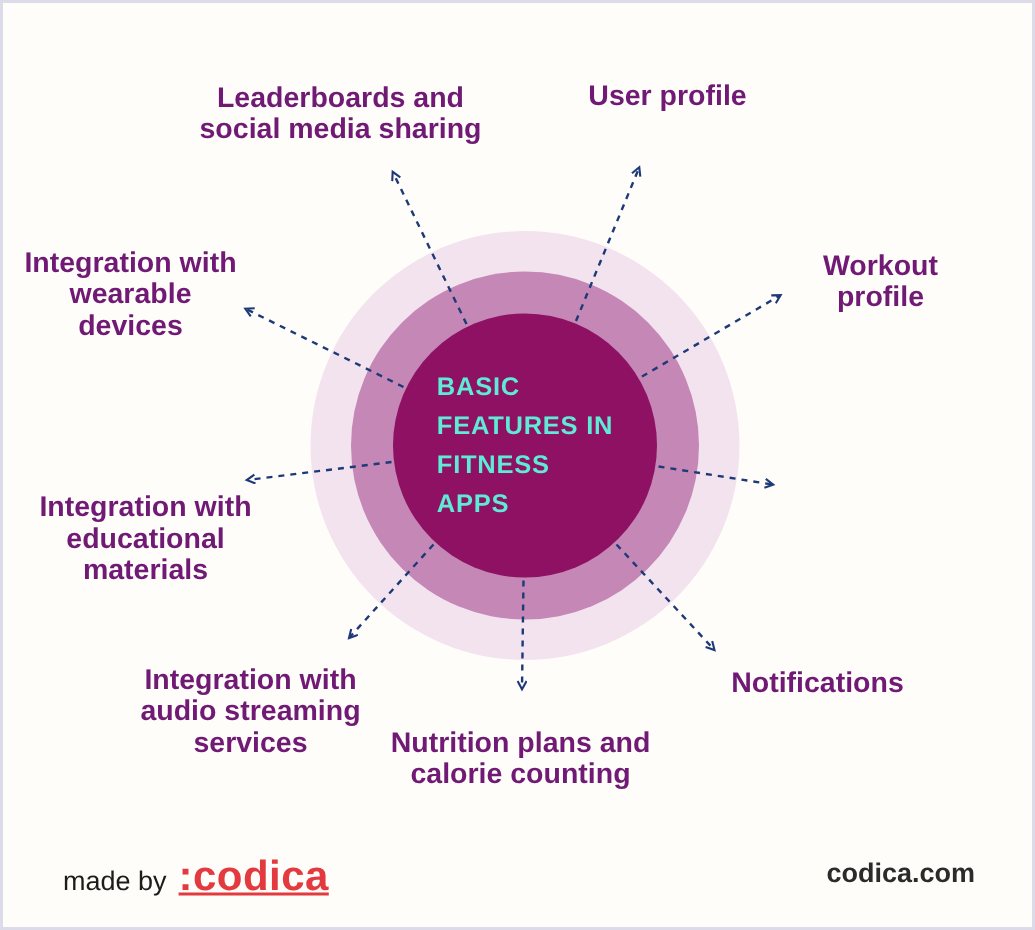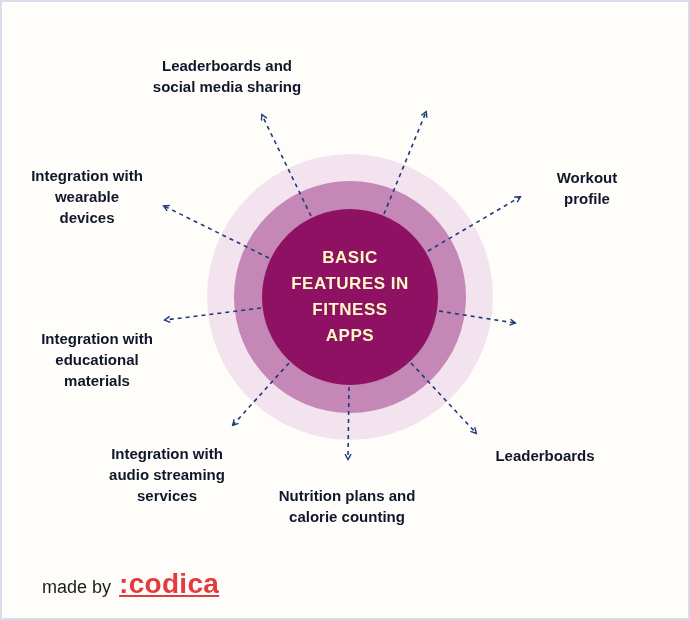--- a/index.html
+++ b/index.html
@@ -33,39 +33,39 @@
   }
   .ring.inner {
     left: 260px; top: 207px;
     width: 176px; height: 176px;
     background: #8e1164;
     display: flex;
     align-items: center;
     justify-content: center;
   }
   .center-text {
-    color: #fef9c3;
+    color: #5eead4;
     font-size: 17px;
     font-weight: bold;
     line-height: 26px;
     letter-spacing: 0.5px;
-    text-align: center;
+    text-align: left;
     white-space: pre-line;
   }
   .arrows-layer {
     position: absolute;
     left: 0; top: 0;
     width: 690px; height: 620px;
     pointer-events: none;
   }
   .node {
     position: absolute;
     transform: translateX(-50%);
-    color: #0f172a;
-    font-size: 15px;
+    color: #701a75;
+    font-size: 19px;
     font-weight: bold;
     line-height: 21px;
     text-align: center;
     white-space: pre-line;
   }
   .footer-left {
     position: absolute;
     left: 40px; top: 566px;
     font-size: 18px;
     color: #1c1c1c;
@@ -114,25 +114,26 @@
       <line x1="437" y1="309" x2="513" y2="321" marker-end="url(#ah)"></line>
       <line x1="409" y1="361" x2="474" y2="431" marker-end="url(#ah)"></line>
       <line x1="347" y1="385" x2="346" y2="457" marker-end="url(#ah)"></line>
       <line x1="287" y1="361" x2="231" y2="423" marker-end="url(#ah)"></line>
       <line x1="259" y1="306" x2="163" y2="318" marker-end="url(#ah)"></line>
       <line x1="267" y1="256" x2="162" y2="204" marker-end="url(#ah)"></line>
       <line x1="309" y1="214" x2="260" y2="113" marker-end="url(#ah)"></line>
     </g>
   </svg>
 
+  <div class="node" style="left:443px; top:52px;">User profile</div>
 
   <div class="node" style="left:585px; top:165px;">Workout profile</div>
 
 
-  <div class="node" style="left:543px; top:443px;">Leaderboards</div>
+  <div class="node" style="left:543px; top:443px;">Notifications</div>
 
   <div class="node" style="left:345px; top:483px;">Nutrition plans and
 calorie counting</div>
 
   <div class="node" style="left:165px; top:441px;">Integration with
 audio streaming
 services</div>
 
   <div class="node" style="left:95px; top:326px;">Integration with
 educational
@@ -142,14 +143,15 @@
 wearable
 devices</div>
 
   <div class="node" style="left:225px; top:53px;">Leaderboards and
 social media sharing</div>
 
   <div class="footer-left">
     <span>made by</span>
     <span class="brand">:codica</span>
   </div>
+  <div class="footer-right">codica.com</div>
 
 </div>
 
 </body></html>

